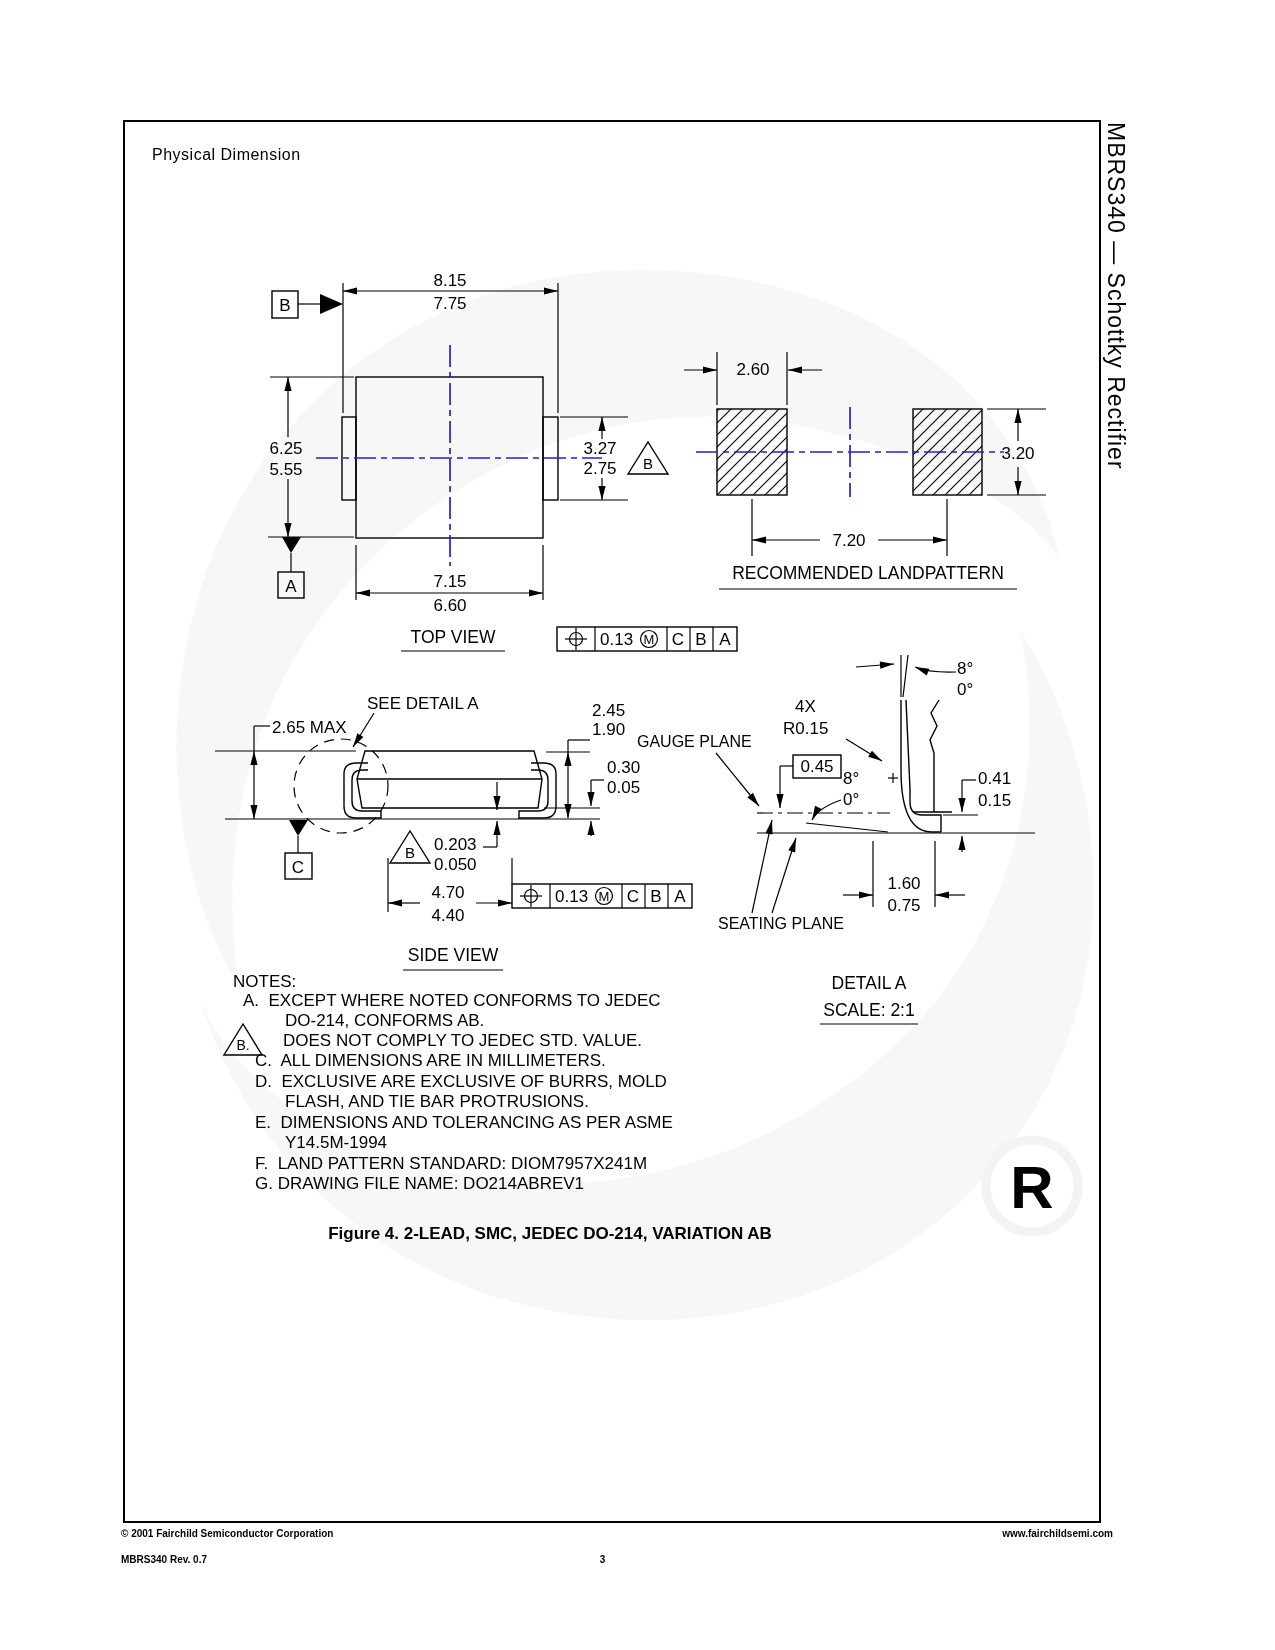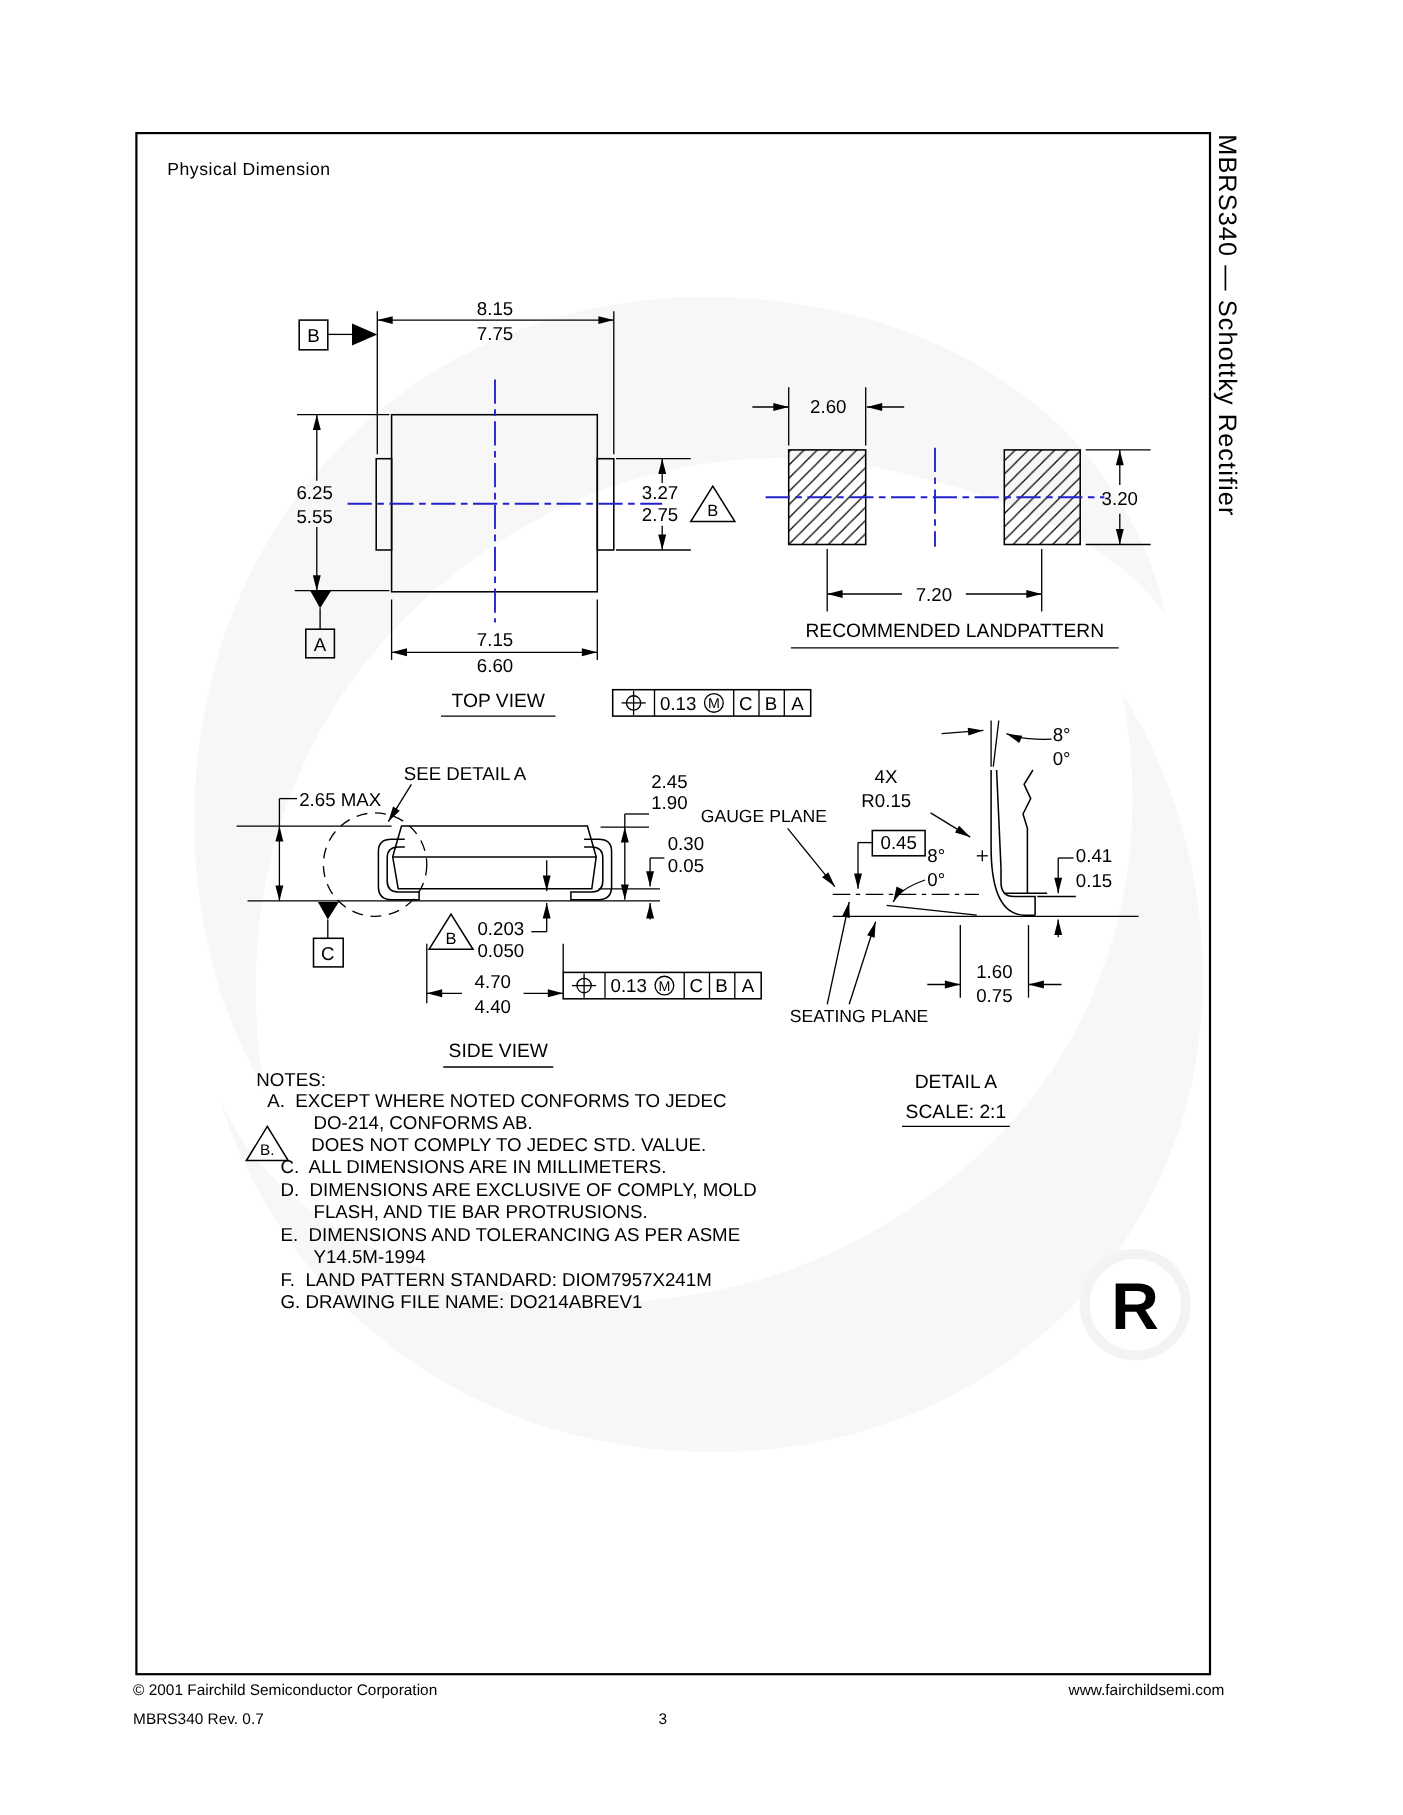--- a/index.html
+++ b/index.html
@@ -4,21 +4,21 @@
 <style>
   html,body{margin:0;padding:0;background:#fff;}
   #page{position:relative;width:1275px;height:1650px;background:#ffffff;overflow:hidden;
         font-family:"Liberation Sans", sans-serif;color:#000;}
   .abs{position:absolute;}
   #border-rect{left:123px;top:120px;width:978px;height:1403px;border:2px solid #000;box-sizing:border-box;}
   #page-title{left:152px;top:146px;font-size:16px;letter-spacing:0.5px;}
   #side-title{left:1102px;top:122px;font-size:23px;writing-mode:vertical-rl;letter-spacing:1px;white-space:nowrap;}
   .note{font-size:17px;white-space:pre;}
   #fig-caption{left:0;top:1224px;width:1100px;text-align:center;font-weight:bold;font-size:17px;}
-  .footer{font-size:14px;}
+  .footer{font-size:10px;font-weight:bold;}
   svg text{fill:#000;}
   .dim{font-size:17px;}
   .vlabel{font-size:17.5px;}
   .small{font-size:15px;}
   .ln{stroke:#000;stroke-width:1.4;fill:none;}
   .thin{stroke:#000;stroke-width:1.2;fill:none;}
 </style>
 </head>
 <body>
 
@@ -286,26 +286,27 @@
 
   <div class="abs note" style="left:233px;top:972px">NOTES:</div>
   <div class="abs note" style="left:243px;top:991px">A.  EXCEPT WHERE NOTED CONFORMS TO JEDEC</div>
   <div class="abs note" style="left:285px;top:1011px">DO-214, CONFORMS AB.</div>
   <svg class="abs" style="left:222px;top:1022px" width="42" height="36">
     <polygon points="21,2 40,33 2,33" fill="none" stroke="#000" stroke-width="1.4"></polygon>
     <text x="21" y="28" text-anchor="middle" style="font-size:14px" fill="#000">B.</text>
   </svg>
   <div class="abs note" style="left:283px;top:1031px">DOES NOT COMPLY TO JEDEC STD. VALUE.</div>
   <div class="abs note" style="left:255px;top:1051px">C.  ALL DIMENSIONS ARE IN MILLIMETERS.</div>
-  <div class="abs note" style="left:255px;top:1072px">D.  DIMENSIONS ARE EXCLUSIVE OF COMPLY, MOLD</div>
+  <div class="abs note" style="left:255px;top:1072px">D.  EXCLUSIVE ARE EXCLUSIVE OF BURRS, MOLD</div>
   <div class="abs note" style="left:285px;top:1092px">FLASH, AND TIE BAR PROTRUSIONS.</div>
   <div class="abs note" style="left:255px;top:1113px">E.  DIMENSIONS AND TOLERANCING AS PER ASME</div>
   <div class="abs note" style="left:285px;top:1133px">Y14.5M-1994</div>
   <div class="abs note" style="left:255px;top:1154px">F.  LAND PATTERN STANDARD: DIOM7957X241M</div>
   <div class="abs note" style="left:255px;top:1174px">G. DRAWING FILE NAME: DO214ABREV1</div>
 
+  <div class="abs" id="fig-caption">Figure 4. 2-LEAD, SMC, JEDEC DO-214, VARIATION AB</div>
 
   <div class="abs footer" style="left:121px;top:1528px">© 2001 Fairchild Semiconductor Corporation</div>
   <div class="abs footer" style="right:162px;top:1528px">www.fairchildsemi.com</div>
   <div class="abs footer" style="left:121px;top:1554px">MBRS340 Rev. 0.7</div>
   <div class="abs footer" style="left:0;top:1554px;width:1205px;text-align:center">3</div>
 
 </div>
 
 </body></html>

